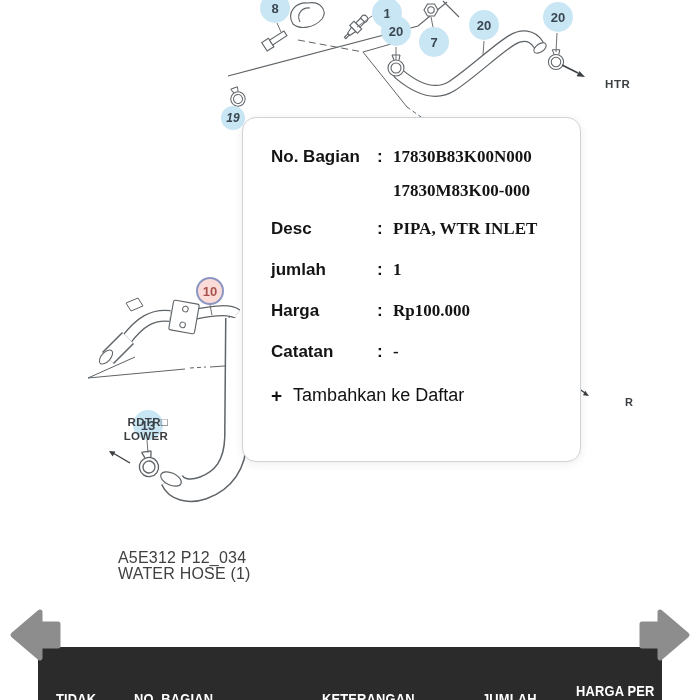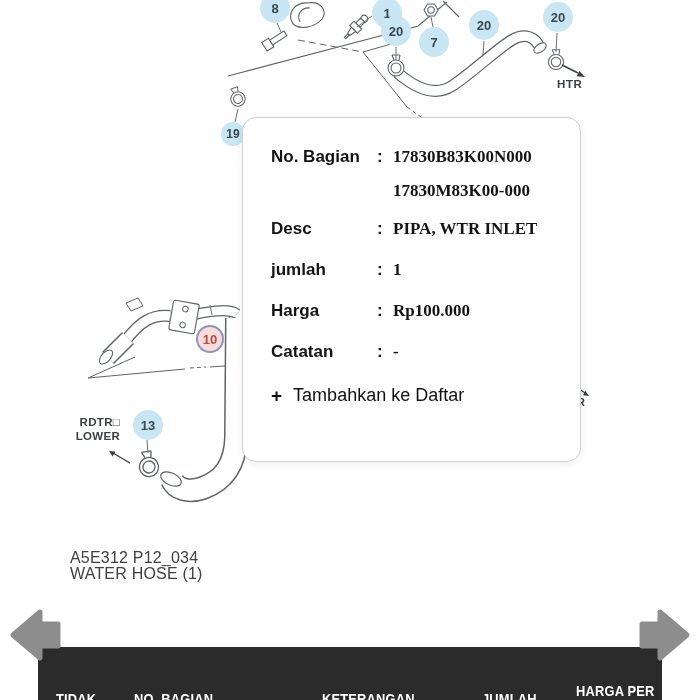--- a/index.html
+++ b/index.html
@@ -12,21 +12,21 @@
   .callout{
     position:absolute;z-index:2;width:30px;height:30px;border-radius:50%;
     background:#c9e6f4;display:flex;align-items:center;justify-content:center;
     font-size:13px;font-weight:600;color:#3a4750;box-sizing:border-box;
   }
   .callout.small{width:24px;height:24px;font-size:12px;}
   .callout.selected{
     width:28px;height:28px;background:#fadbd8;border:2px solid #8b96c2;color:#a8524c;
   }
   
-  .diag-label{position:absolute;z-index:2;color:#3b3f42;}
+  .diag-label{position:absolute;z-index:2;color:#3b3f42;margin-left:48px;}
   .lbl-htr{left:557px;top:78px;font-size:11.5px;font-weight:700;letter-spacing:.6px;}
   .lbl-rdtr{left:64px;top:415px;width:56px;text-align:right;font-size:11.5px;font-weight:700;line-height:14px;letter-spacing:.3px;}
   .lbl-r-frag{left:577px;top:396px;font-size:11px;font-weight:700;}
   .caption{left:70px;top:550px;font-size:16px;line-height:16px;color:#414141;letter-spacing:.2px;}
   
   .popup{
     position:absolute;z-index:5;left:242px;top:117px;width:339px;height:345px;
     background:#fff;border:1px solid #cdd2d6;border-radius:14px;
     box-shadow:0 2px 10px rgba(0,0,0,.07);box-sizing:border-box;
     padding:22px 14px 0 28px;color:#141414;
@@ -165,22 +165,22 @@
       <polygon points="589,396 583,395.2 585.2,390.8" fill="#3b3f42"></polygon>
     </g>
   </svg>
 
   <div class="callout" style="left:260px;top:-7px;">8</div>
   <div class="callout" style="left:372px;top:-2px;">1</div>
   <div class="callout" style="left:381px;top:16px;">20</div>
   <div class="callout" style="left:419px;top:27px;">7</div>
   <div class="callout" style="left:469px;top:10px;">20</div>
   <div class="callout" style="left:543px;top:2px;">20</div>
-  <div class="callout small" style="left:221px;top:122px;">19</div>
-  <div class="callout selected" style="left:196px;top:277px;margin-top:48px;">10</div>
+  <div class="callout small" style="left:221px;top:106px;font-style:italic;">19</div>
+  <div class="callout selected" style="left:196px;top:277px;">10</div>
   <div class="callout" style="left:133px;top:410px;">13</div>
 
   <div class="diag-label lbl-htr">HTR</div>
   <div class="diag-label lbl-rdtr">
     <div>RDTR□</div>
     <div>LOWER</div>
   </div>
   <div class="diag-label lbl-r-frag">R</div>
   <div class="diag-label caption">
     <div>A5E312 P12_034</div>

